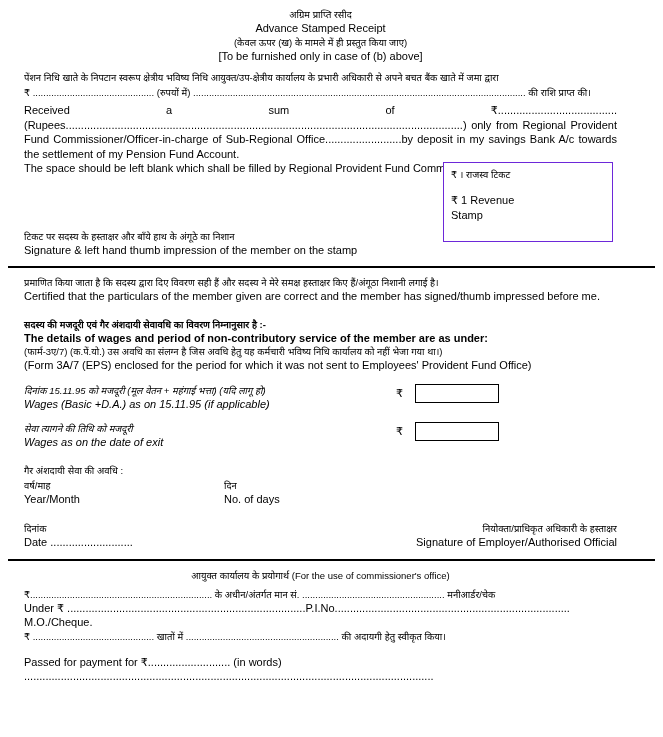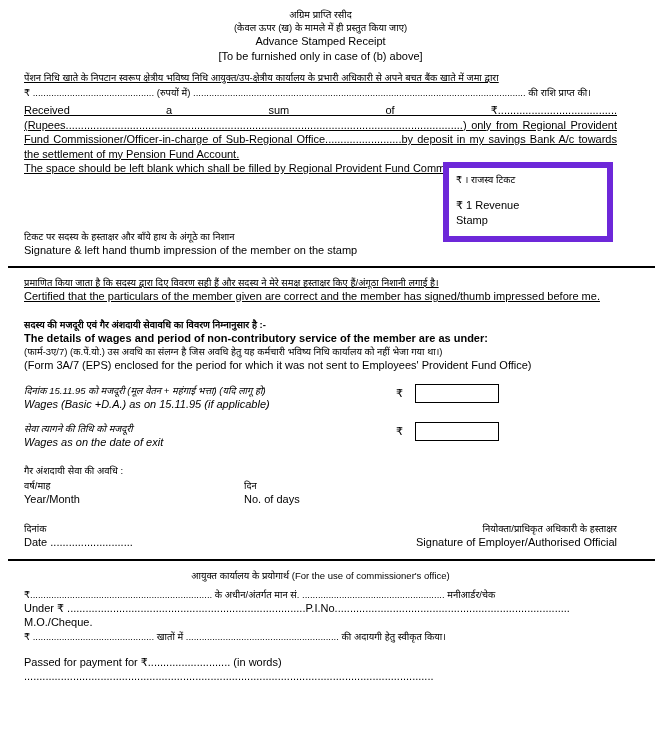--- a/index.html
+++ b/index.html
@@ -5,55 +5,55 @@
   * { margin:0; padding:0; box-sizing:border-box; }
   html,body { background:#ffffff; }
   .page {
     position:relative; width:663px; height:737px; background:#fff; color:#000;
     font-family:"Liberation Sans","DejaVu Sans",sans-serif; overflow:hidden;
   }
   .content { padding:0 46px 0 24px; }
   .hi { font-size:9.5px; line-height:13px; }
   .en { font-size:11px; line-height:14.5px; }
   .center { text-align:center; }
-  .just { text-align:justify;text-decoration:underline; }
+  .just { text-align:justify; }
   .b { font-weight:bold; }
   .pt8 { padding-top:8px; }
   .mt2{margin-top:2px}.mt4{margin-top:4px}.mt6{margin-top:6px}.mt8{margin-top:8px}.mt12{margin-top:12px}.mt14{margin-top:14px}.mt16{margin-top:16px}
   .spacer-stamp { height:54px; }
   .rule { border-top:2px solid #000; margin:9px 8px 8px 8px; }
   .stamp-box {
     position:absolute; top:162px; right:50px; width:170px; height:80px;
-    border:6px solid #6d28d9; padding:5px 7px; background:#fff;
+    border:1px solid #6d28d9; padding:5px 7px; background:#fff;
   }
   .sign-lines { max-width:420px; }
   .wage-row { display:flex; align-items:flex-start; margin-top:11px; }
   .wage-labels { width:330px;font-style:italic; }
   .wage-cur { margin-left:42px; font-size:11px; line-height:19px; }
   .wage-box { width:84px; height:19px; border:1px solid #000; margin-left:12px; background:#fff; }
-  .cols { display:flex;gap:20px; }
+  .cols { display:flex; }
   .col1 { width:200px; }
   .row-between { display:flex; justify-content:space-between; align-items:flex-end;gap:40px; }
   .right-stack { text-align:right; }
 </style>
 </head>
 <body>
 
 <div class="page">
 
   <div class="stamp-box">
     <div class="hi">₹ । राजस्व टिकट</div>
     <div class="en mt12">₹ 1 Revenue</div>
     <div class="en">Stamp</div>
   </div>
 
   <div class="content pt8">
     <div class="center hi">अग्रिम प्राप्ति रसीद</div>
+    <div class="center en">Advance Stamped Receipt</div>
     <div class="center hi">(केवल ऊपर (ख) के मामले में ही प्रस्तुत किया जाए)</div>
-    <div class="center en">Advance Stamped Receipt</div>
     <div class="center en">[To be furnished only in case of (b) above]</div>
 
     <div class="hi just mt8">पेंशन निधि खाते के निपटान स्वरूप क्षेत्रीय भविष्य निधि आयुक्त/उप-क्षेत्रीय कार्यालय के प्रभारी अधिकारी से अपने बचत बैंक खाते में जमा द्वारा</div>
     <div class="hi mt2">₹ .............................................. (रुपयों में) .............................................................................................................................. की राशि प्राप्त की।</div>
 
     <div class="en just mt4">Received a sum of ₹....................................... (Rupees..................................................................................................................................) only from Regional Provident Fund Commissioner/Officer-in-charge of Sub-Regional Office.........................by deposit in my savings Bank A/c towards the settlement of my Pension Fund Account.</div>
 
     <div class="en just">The space should be left blank which shall be filled by Regional Provident Fund Commissioner/Officer-in-charge)</div>
 
     <div class="spacer-stamp"></div>

